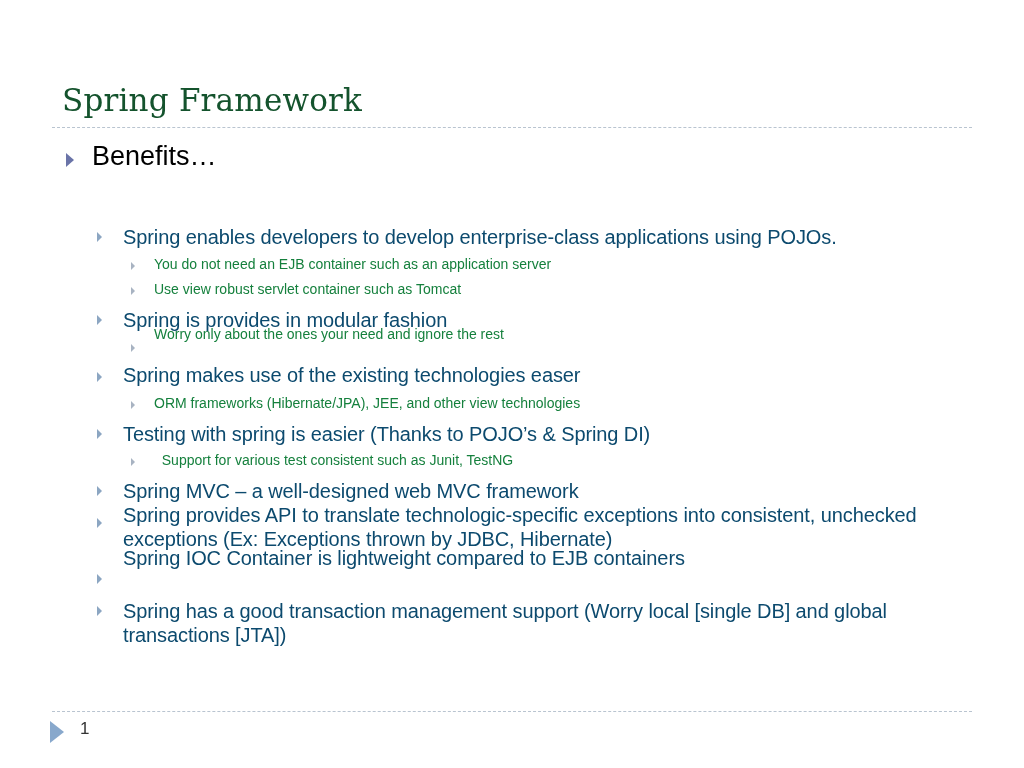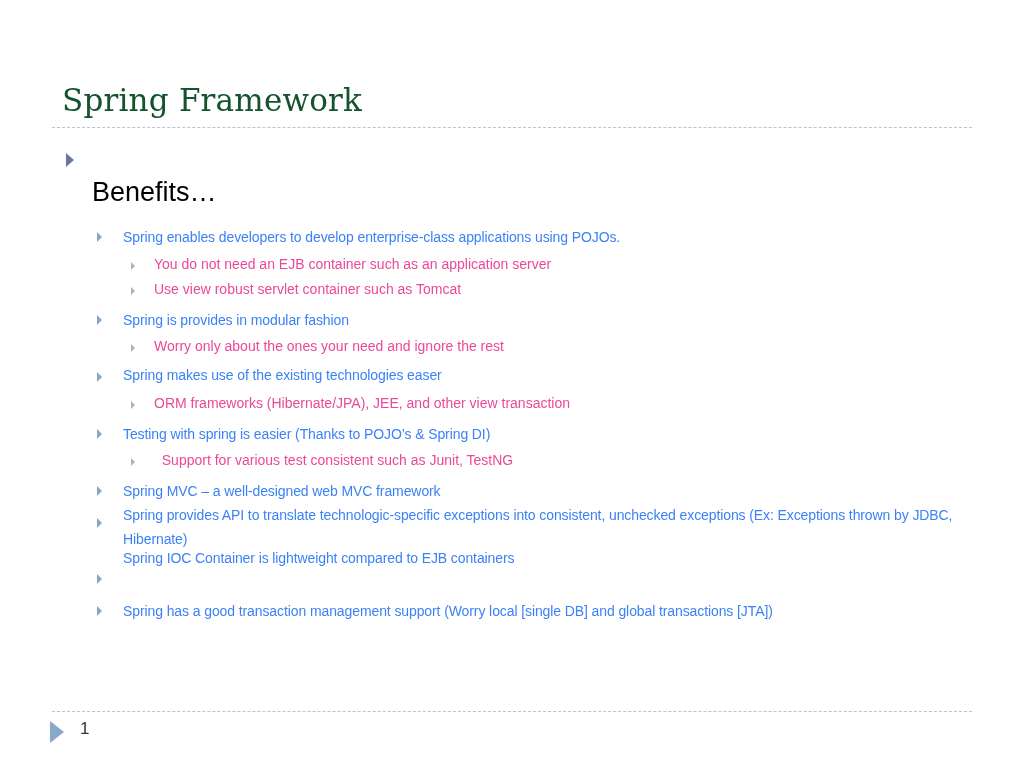--- a/index.html
+++ b/index.html
@@ -1,28 +1,28 @@
 <!DOCTYPE html>
 <html><head>
   <meta charset="utf-8">
   <style>
     html, body { margin: 0; padding: 0; }
     body { width: 1024px; height: 768px; background: #ffffff; position: relative; overflow: hidden; font-family: "DejaVu Sans", sans-serif; }
     .title { position: absolute; left: 62px; top: 82px; font-family: "DejaVu Serif", "Liberation Serif", serif; font-size: 31px; color: #14532d; letter-spacing: 0.2px; white-space: nowrap; }
     .rule { position: absolute; left: 52px; width: 920px; height: 0; border-top: 1px dashed #b9c4d0; }
     .rule.top { top: 127px; }
     .rule.bottom { top: 711px; }
-    .l1 { position: absolute; left: 92px; top: 141px; font-size: 27px; color: #000; white-space: nowrap; font-family: "Liberation Sans", sans-serif; margin-top: 36px; }
+    .l1 { position: absolute; left: 92px; top: 141px; font-size: 27px; color: #000; white-space: nowrap; font-family: "Liberation Sans", sans-serif; }
     .tri { position: absolute; width: 0; height: 0; border-style: solid; border-color: transparent; }
     .tri.l1t { left: 66px; top: 153px; border-width: 7px 0 7px 8px; border-left-color: #6a74a8; }
     .tri.l2t { left: 97px; border-width: 5px 0 5px 5px; border-left-color: #8ca6c2; }
     .tri.l3t { left: 131px; border-width: 4px 0 4px 4px; border-left-color: #a8b3c2; }
     .tri.foot { left: 50px; top: 721px; border-width: 11px 0 11px 14px; border-left-color: #88a8cc; }
-    .l2 { position: absolute; left: 123px; font-size: 14px; color: #3b82f6; line-height: 24px; width: 850px; font-family: "Liberation Sans", sans-serif; letter-spacing: -0.1px; }
-    .l3 { position: absolute; left: 154px; font-size: 14px; color: #ec4899; white-space: nowrap; font-family: "Liberation Sans", sans-serif; }
+    .l2 { position: absolute; left: 123px; font-size: 20px; color: #0c4a6e; line-height: 24px; width: 850px; font-family: "Liberation Sans", sans-serif; letter-spacing: -0.1px; }
+    .l3 { position: absolute; left: 154px; font-size: 14px; color: #15803d; white-space: nowrap; font-family: "Liberation Sans", sans-serif; }
     .pnum { position: absolute; left: 80px; top: 719px; font-size: 17px; color: #333; font-family: "Liberation Sans", sans-serif; }
   </style>
 </head>
 <body>
 
 <div>
   <div class="title">Spring Framework</div>
   <div class="rule top"></div>
 
   <span class="tri l1t"></span>
@@ -31,26 +31,26 @@
   <span class="tri l2t" style="top:232px"></span>
   <div class="l2" style="top:225px">Spring enables developers to develop enterprise-class applications using POJOs.</div>
   <span class="tri l3t" style="top:262px"></span>
   <div class="l3" style="top:256px">You do not need an EJB container such as an application server</div>
   <span class="tri l3t" style="top:287px"></span>
   <div class="l3" style="top:281px">Use view robust servlet container such as Tomcat</div>
 
   <span class="tri l2t" style="top:315px"></span>
   <div class="l2" style="top:308px">Spring is provides in modular fashion</div>
   <span class="tri l3t" style="top:344px"></span>
-  <div class="l3" style="top:338px">Worry only about the ones your need and ignore the rest</div>
+  <div class="l3" style="top:326px">Worry only about the ones your need and ignore the rest</div>
 
   <span class="tri l2t" style="top:372px"></span>
   <div class="l2" style="top:363px">Spring makes use of the existing technologies easer</div>
   <span class="tri l3t" style="top:401px"></span>
-  <div class="l3" style="top:395px">ORM frameworks (Hibernate/JPA), JEE, and other view transaction</div>
+  <div class="l3" style="top:395px">ORM frameworks (Hibernate/JPA), JEE, and other view technologies</div>
 
   <span class="tri l2t" style="top:429px"></span>
   <div class="l2" style="top:422px">Testing with spring is easier (Thanks to POJO’s &amp; Spring DI)</div>
   <span class="tri l3t" style="top:458px"></span>
   <div class="l3" style="top:452px; white-space:pre">  Support for various test consistent such as Junit, TestNG</div>
 
   <span class="tri l2t" style="top:486px"></span>
   <div class="l2" style="top:479px">Spring MVC – a well-designed web MVC framework</div>
 
   <span class="tri l2t" style="top:518px"></span>

